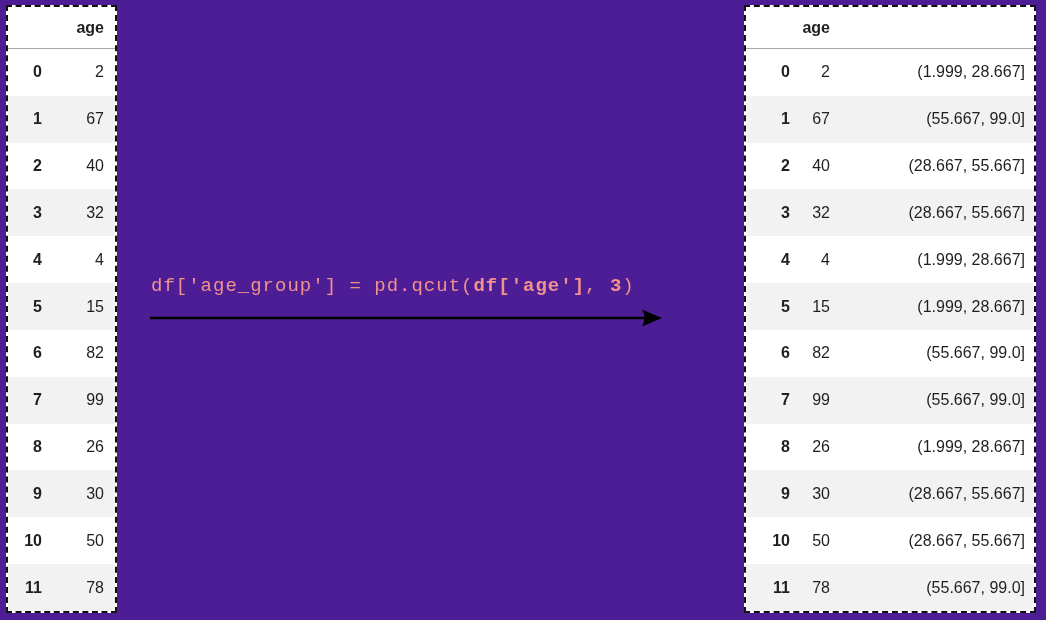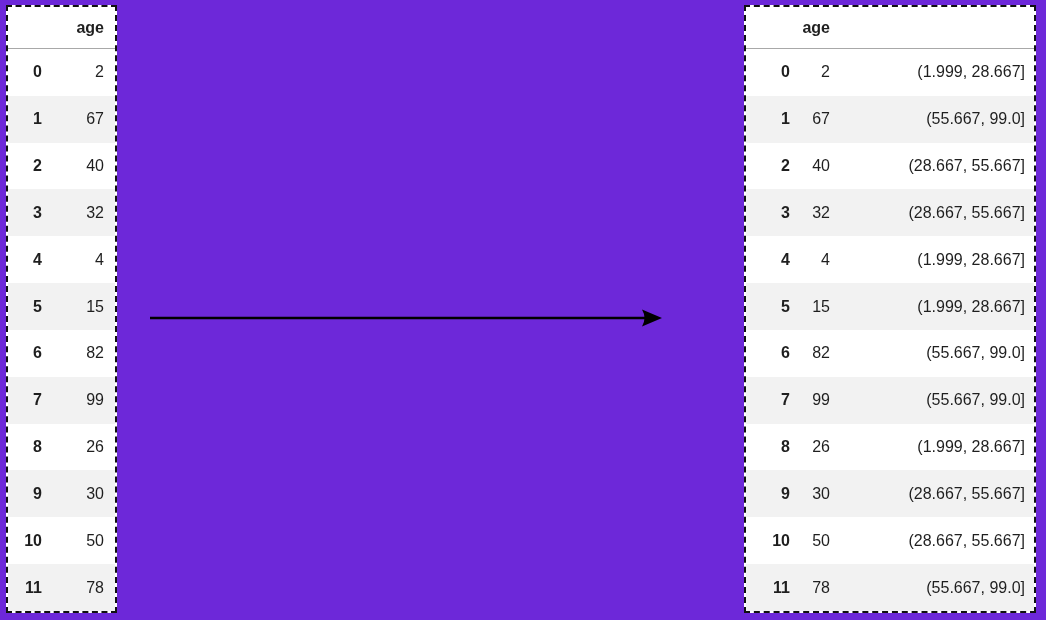--- a/index.html
+++ b/index.html
@@ -1,19 +1,19 @@
 <!DOCTYPE html>
 <html><head>
 <meta charset="utf-8">
 <style>
   html,body{margin:0;padding:0;background:#ffffff;}
   .canvas{
     position:relative;
     width:1046px;height:620px;
-    background:#6d28d9;
+    background:#4c1d95;
     font-family:"Liberation Sans", sans-serif;
     color:#1f1f1f;
     overflow:hidden;
   }
   
   .df{
     position:absolute;
     border:2px dashed #111111;
     background:#ffffff;
     box-sizing:border-box;
@@ -113,20 +113,21 @@
     <div class="row">
       <div class="cell idx">10</div>
       <div class="cell age">50</div>
     </div>
     <div class="row">
       <div class="cell idx">11</div>
       <div class="cell age">78</div>
     </div>
   </div>
 
+  <div class="code"><span>df['age_group'] = pd.qcut(</span><b>df['age']</b><span>, </span><b>3</b><span>)</span></div>
 
   <svg class="arrow" viewBox="0 0 516 28" xmlns="http://www.w3.org/2000/svg">
     <line x1="2" y1="14" x2="497" y2="14" stroke="#000000" stroke-width="2.6"></line>
     <path d="M494,5.5 L514,14 L494,22.5 Q499,14 494,5.5 Z" fill="#000000"></path>
   </svg>
 
   <div class="df df-right">
     <div class="row header">
       <div class="cell idx"></div>
       <div class="cell age">age</div>

